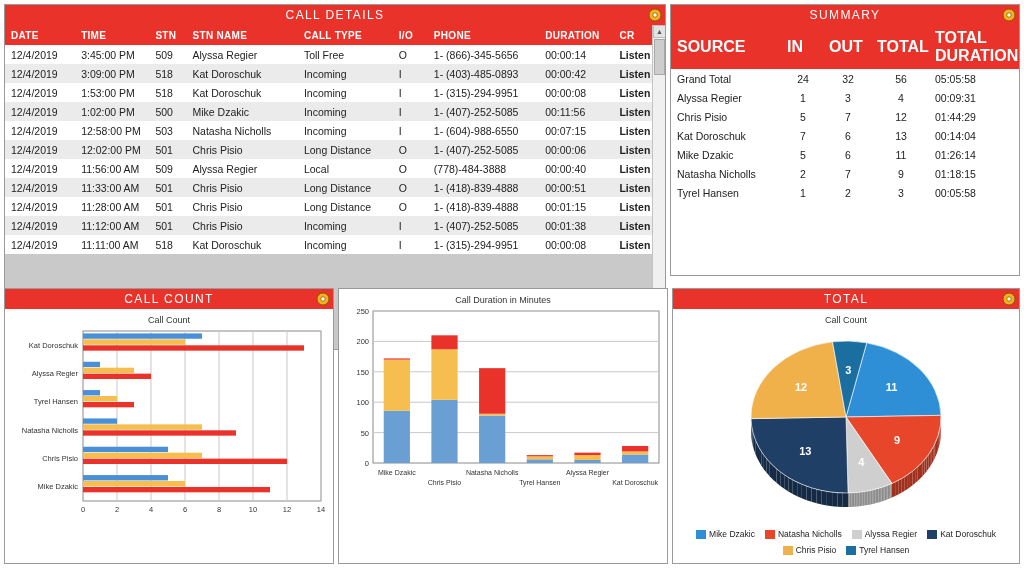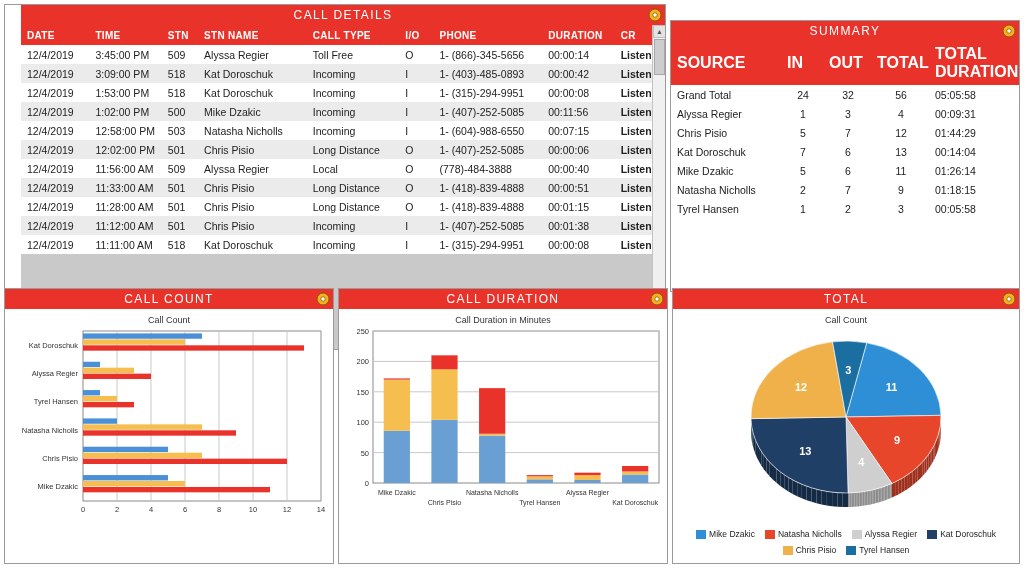--- a/index.html
+++ b/index.html
@@ -37,21 +37,21 @@
   .panel-title .gear {
     position: absolute;
     right: 3px; top: 2px;
     width: 15px; height: 15px;
     display: flex; align-items: center; justify-content: center;
   }
   .gear svg { display: block; }
   .panel-body { position: relative; width: 100%; height: calc(100% - 20px); }
 
   
-  #call-details { left: 4px; top: 4px; width: 662px; height: 346px; padding-left: 16px; }
+  #call-details { left: 4px; top: 4px; width: 662px; height: 346px; }
   #call-details .panel-body { background: #c9c9c9; }
   table.grid {
     width: 100%;
     border-collapse: collapse;
     font-size: 10.5px;
     table-layout: fixed;
   }
   table.grid thead th {
     background: #e8322a;
     color: #ffffff;
@@ -102,21 +102,21 @@
     right: 16px; bottom: 3px;
     width: 16px; height: 15px;
     background: #ffffff;
     border: 1px solid #7aa8d8;
     color: #3a73c8;
     font-size: 10px;
     display: flex; align-items: center; justify-content: center;
   }
 
   
-  #summary { left: 670px; top: 20px; width: 350px; height: 272px; }
+  #summary { left: 670px; top: 4px; width: 350px; height: 272px; }
   table.sum {
     width: 100%;
     border-collapse: collapse;
     font-size: 10.5px;
     table-layout: fixed;
   }
   table.sum thead th {
     background: #e8322a;
     color: #fff;
     font-weight: bold;
@@ -467,29 +467,20 @@
           <rect x="78" y="133.64166666666665" width="204" height="5.35" fill="#e8322a"></rect>
           <text x="73" y="164.33333333333331" text-anchor="end" font-size="7.5" fill="#333">Mike Dzakic</text>
           <rect x="78" y="150.075" width="85" height="5.35" fill="#4a90d9"></rect>
           <rect x="78" y="156.02499999999998" width="102" height="5.35" fill="#f6bd4f"></rect>
           <rect x="78" y="161.975" width="187" height="5.35" fill="#e8322a"></rect>
         </svg>
     </div>
   </div>
 
   <div class="panel" id="call-duration">
-    <div class="panel-title">
-      <span>CALL DURATION</span>
-      <span class="gear">
-        <svg width="14" height="14" viewBox="0 0 14 14">
-            <circle cx="7" cy="7" r="6" fill="#f5b020" stroke="#8a5a00" stroke-width="1"></circle>
-            <circle cx="7" cy="7" r="2.2" fill="#ffffff" stroke="#8a5a00" stroke-width="0.8"></circle>
-          </svg>
-      </span>
-    </div>
     <div class="panel-body">
       <div class="chart-caption">Call Duration in Minutes</div>
       <svg id="svg-call-duration" width="328" height="208" viewBox="0 0 328 208">
           <rect x="34" y="6" width="286" height="152" fill="#ffffff" stroke="#8a8a8a" stroke-width="1"></rect>
           <text x="30" y="161" text-anchor="end" font-size="7.5" fill="#333">0</text>
           <line x1="34" y1="127.6" x2="320" y2="127.6" stroke="#c9c9c9" stroke-width="1"></line>
           <text x="30" y="130.6" text-anchor="end" font-size="7.5" fill="#333">50</text>
           <line x1="34" y1="97.19999999999999" x2="320" y2="97.19999999999999" stroke="#c9c9c9" stroke-width="1"></line>
           <text x="30" y="100.19999999999999" text-anchor="end" font-size="7.5" fill="#333">100</text>
           <line x1="34" y1="66.8" x2="320" y2="66.8" stroke="#c9c9c9" stroke-width="1"></line>

